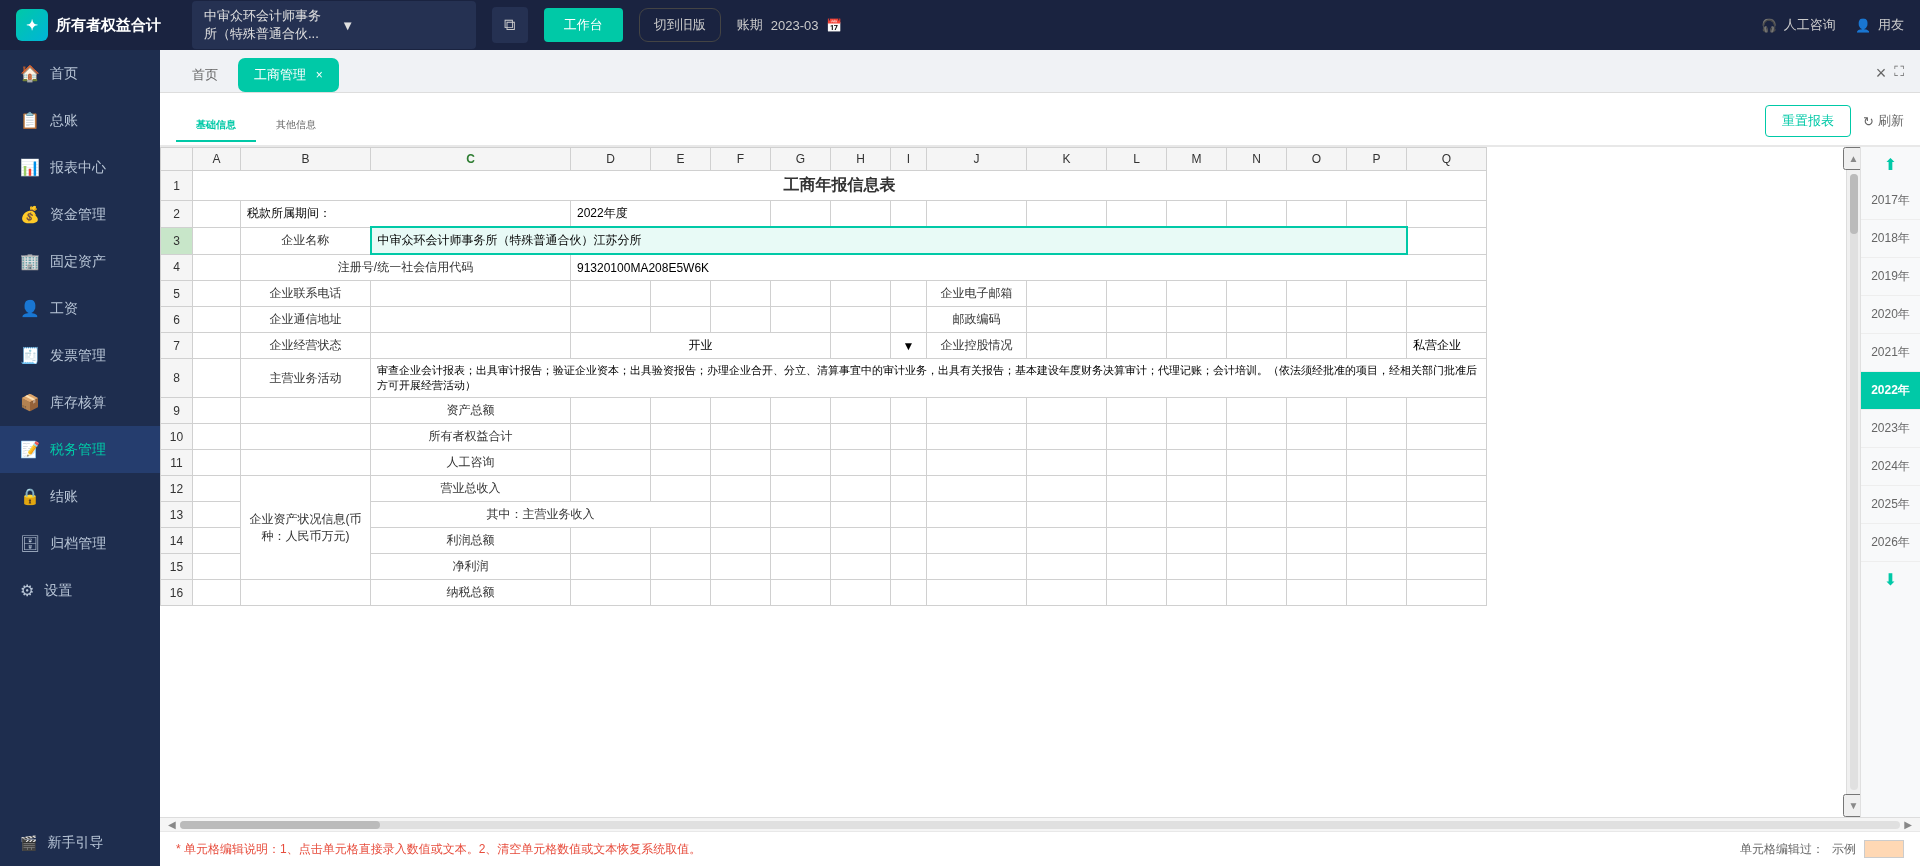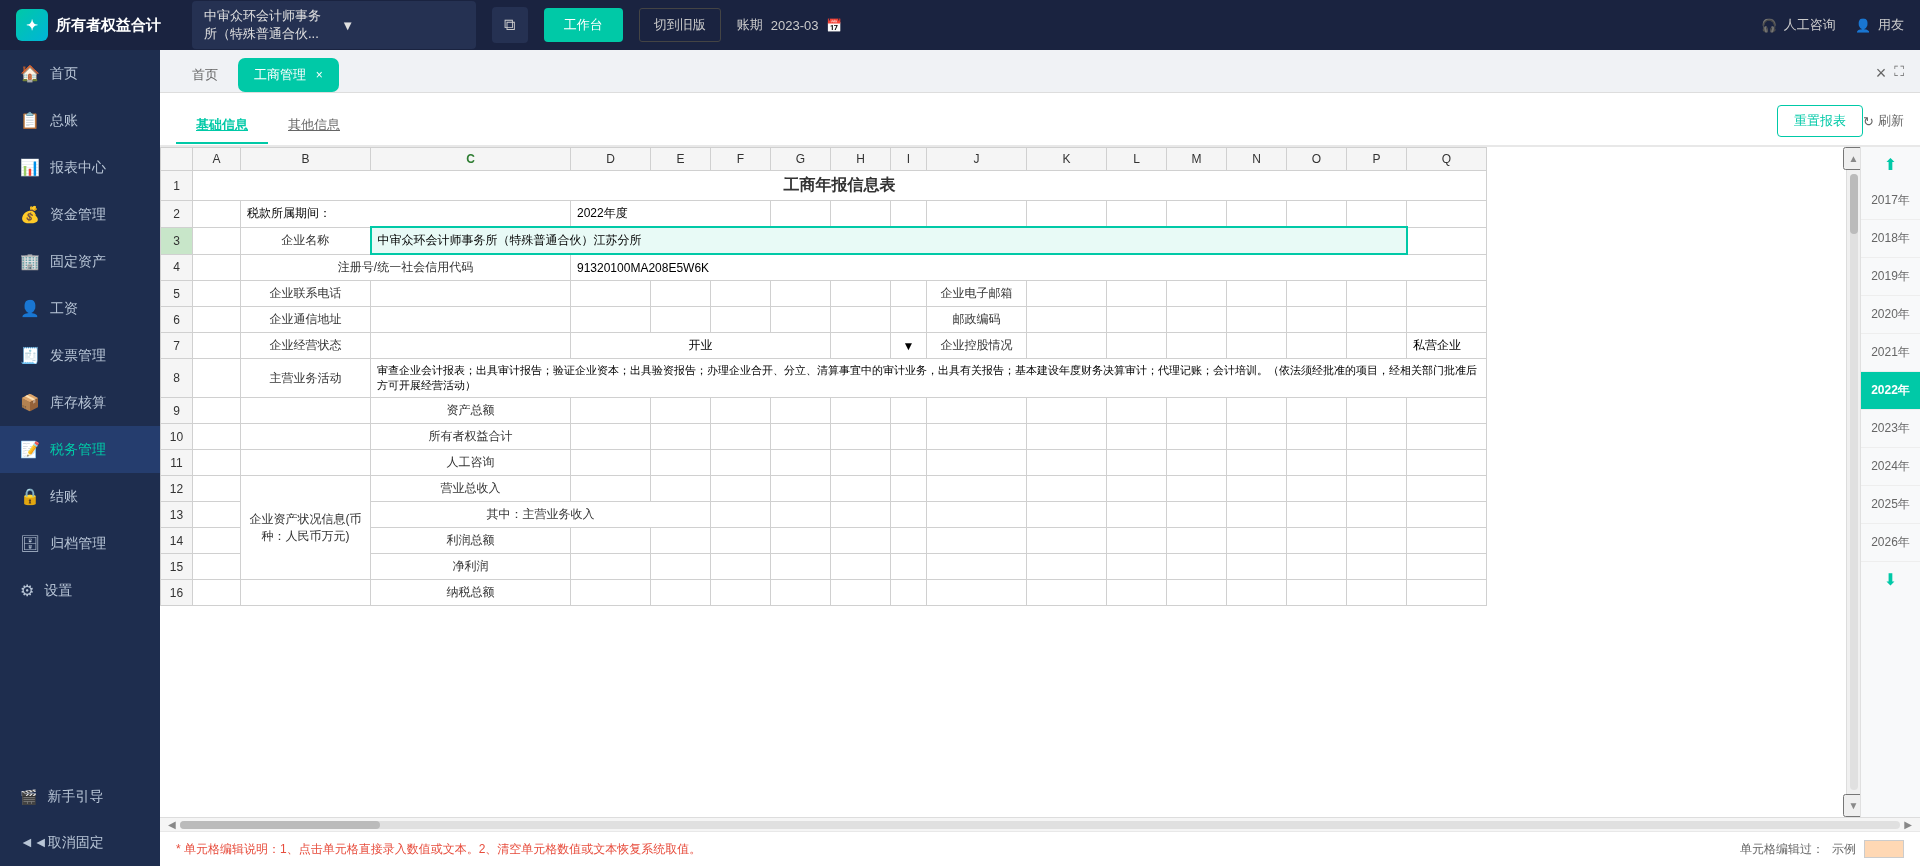--- a/index.html
+++ b/index.html
@@ -44,21 +44,21 @@
       color: #ccc; cursor: pointer; font-size: 16px;
     }
     .workbench-btn {
       background: #00c9a7; color: white;
       border: none; border-radius: 4px;
       padding: 8px 20px; font-size: 13px; cursor: pointer;
       font-family: inherit;
     }
     .old-version-btn {
       background: transparent; color: #ccc;
-      border: 1px solid #444; border-radius: 3px;
+      border: 1px solid #444; border-radius: 9px;
       padding: 7px 14px; font-size: 13px; cursor: pointer;
       font-family: inherit;
     }
     .period-area {
       display: flex; align-items: center; gap: 8px;
       color: #ccc; font-size: 13px;
     }
     .header-right {
       margin-left: auto;
       display: flex; align-items: center; gap: 20px;
@@ -152,33 +152,32 @@
       justify-content: space-between;
       padding: 12px 16px 0;
       border-bottom: 2px solid #e8e8e8;
     }
     .sub-tabs {
       display: flex; gap: 0;
     }
     .sub-tab {
       padding: 8px 20px;
       cursor: pointer;
-      font-size: 13px;
+      font-size: 10px;
       color: #666;
       border-bottom: 2px solid transparent;
       margin-bottom: -2px;
-      text-decoration: underline;
     }
     .sub-tab.active {
       color: #00c9a7;
       border-bottom: 2px solid #00c9a7;
       font-weight: bold;
     }
     .sub-tab-actions {
-      display: flex; align-items: center; gap: 0;
+      display: flex; align-items: center; gap: 12px;
       padding-bottom: 8px;
     }
     .reset-btn {
       border: 1px solid #00c9a7; color: #00c9a7;
       background: white; border-radius: 4px;
       padding: 6px 16px; font-size: 13px; cursor: pointer;
       font-family: inherit;
     }
     .refresh-btn {
       color: #666; background: transparent; border: none;
@@ -412,23 +411,20 @@
       <span>归档管理</span>
     </div>
     <div class="sidebar-item">
       <span class="sidebar-item-icon">⚙</span>
       <span>设置</span>
     </div>
     <div class="sidebar-bottom">
       <div class="sidebar-item">
         <span>🎬</span>
         <span>新手引导</span>
-      </div>
-      <div class="sidebar-item">
-        <span>◄◄取消固定</span>
       </div>
     </div>
   </div>
 
   <div class="content-area">
 
     <div class="tab-bar">
       <div class="tab-item tab-home">
         <span>首页</span>
       </div>

